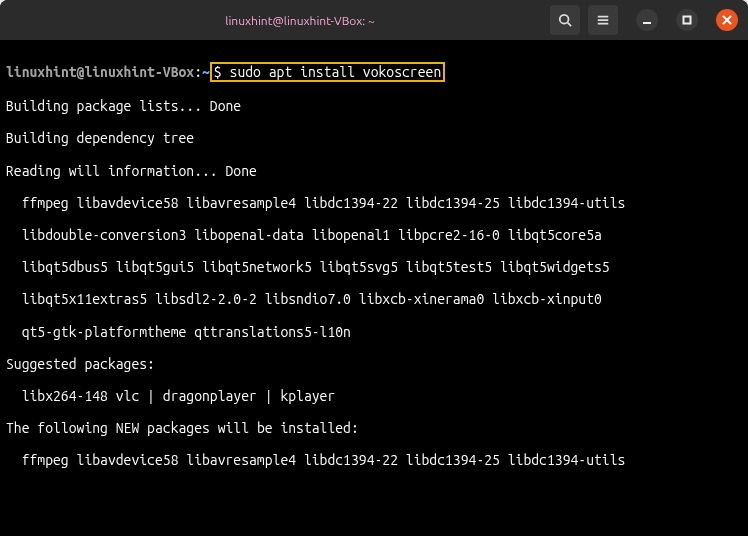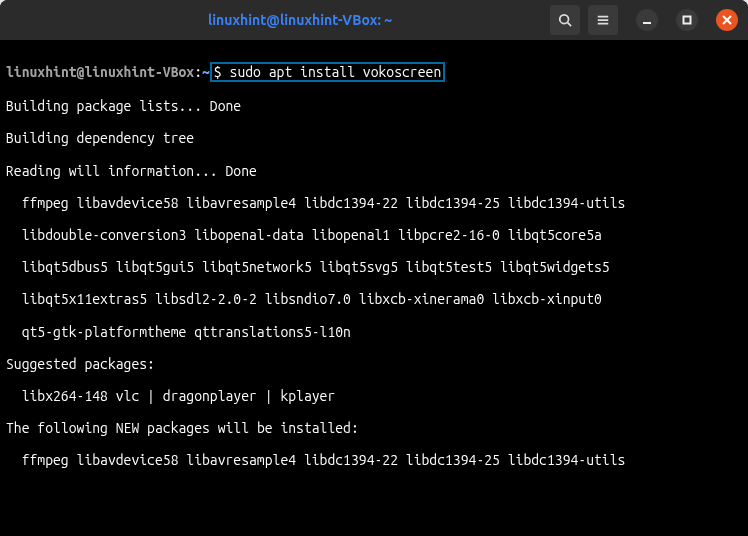--- a/index.html
+++ b/index.html
@@ -22,24 +22,24 @@
     background: #2b2b2b;
     display: flex;
     align-items: center;
     padding: 0 10px;
     gap: 8px;
   }
   .titlebar .spacer-left { width: 40px; }
   .titlebar .title {
     flex: 1;
     text-align: center;
-    color: #3b82f6;
+    color: #f9a8d4;
     font-family: Ubuntu, sans-serif;
-    font-size: 14px;
-    font-weight: 700;
+    font-size: 12px;
+    font-weight: 400;
   }
   .tb-btn {
     width: 30px;
     height: 30px;
     border-radius: 4px;
     background: #3a3a3a;
     display: flex;
     align-items: center;
     justify-content: center;
     color: #ddd;
@@ -63,21 +63,21 @@
     font-size: 14px;
     line-height: 1.15;
     color: #fff;
     white-space: pre-wrap;
     word-break: break-all;
   }
   .prompt-user { color: #a3a3a3; font-weight: bold; }
   .prompt-colon { color: #fff; }
   .prompt-path { color: #6aa7ff; font-weight: bold; }
   .cmd-box {
-    border: 2px solid #0369a1;
+    border: 2px solid #eab308;
     padding: 0 2px;
     display: inline-block;
   }
   .cmd-dollar { color: #fff; }
   .cmd-text { color: #fff; }
   .line { display: block; }
   .indent { padding-left: 2ch; }
 </style>
 </head>
 <body>

